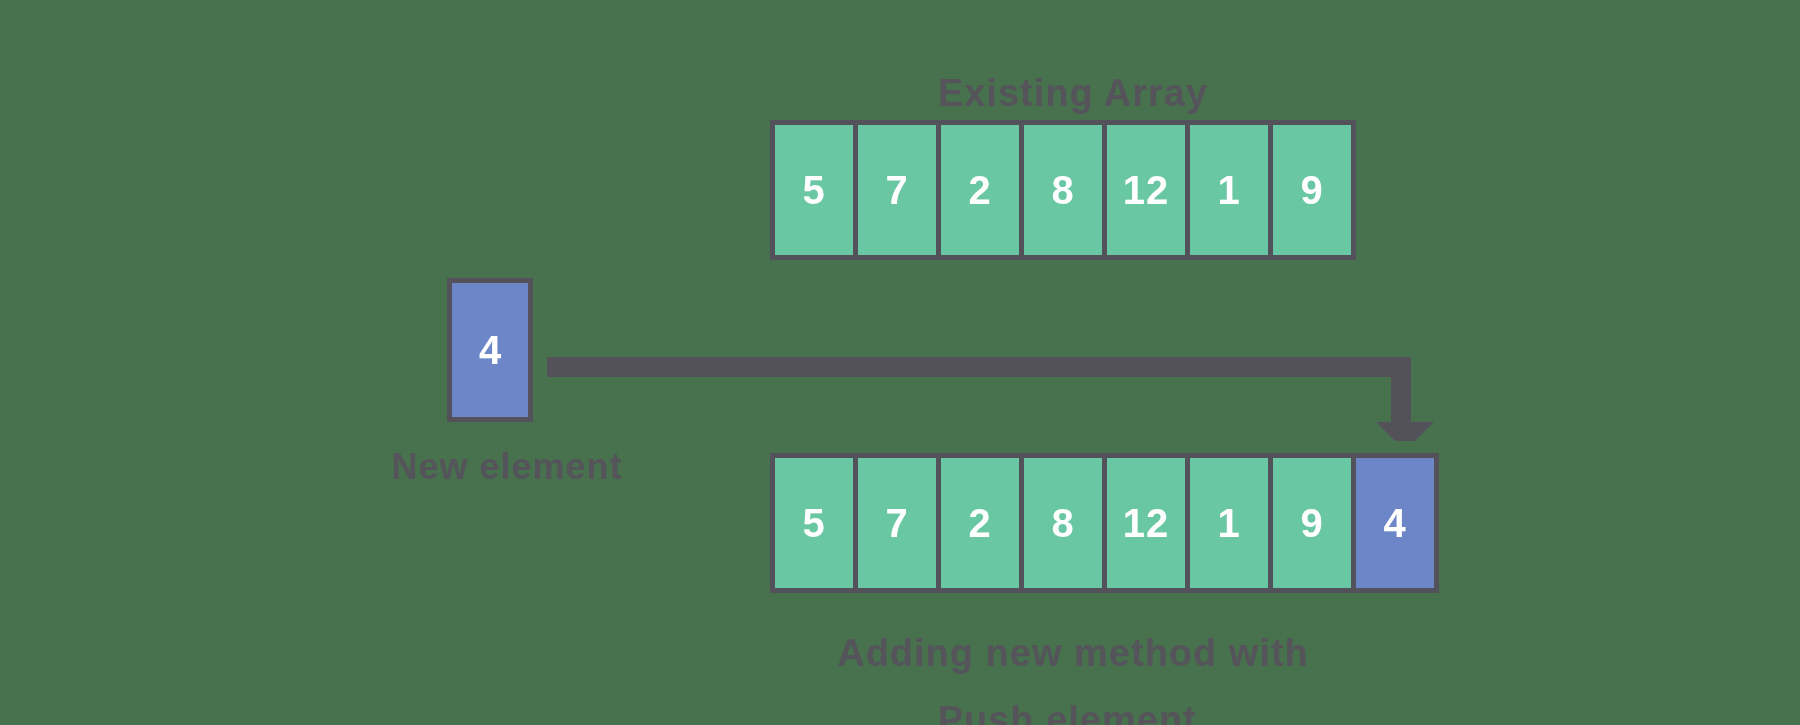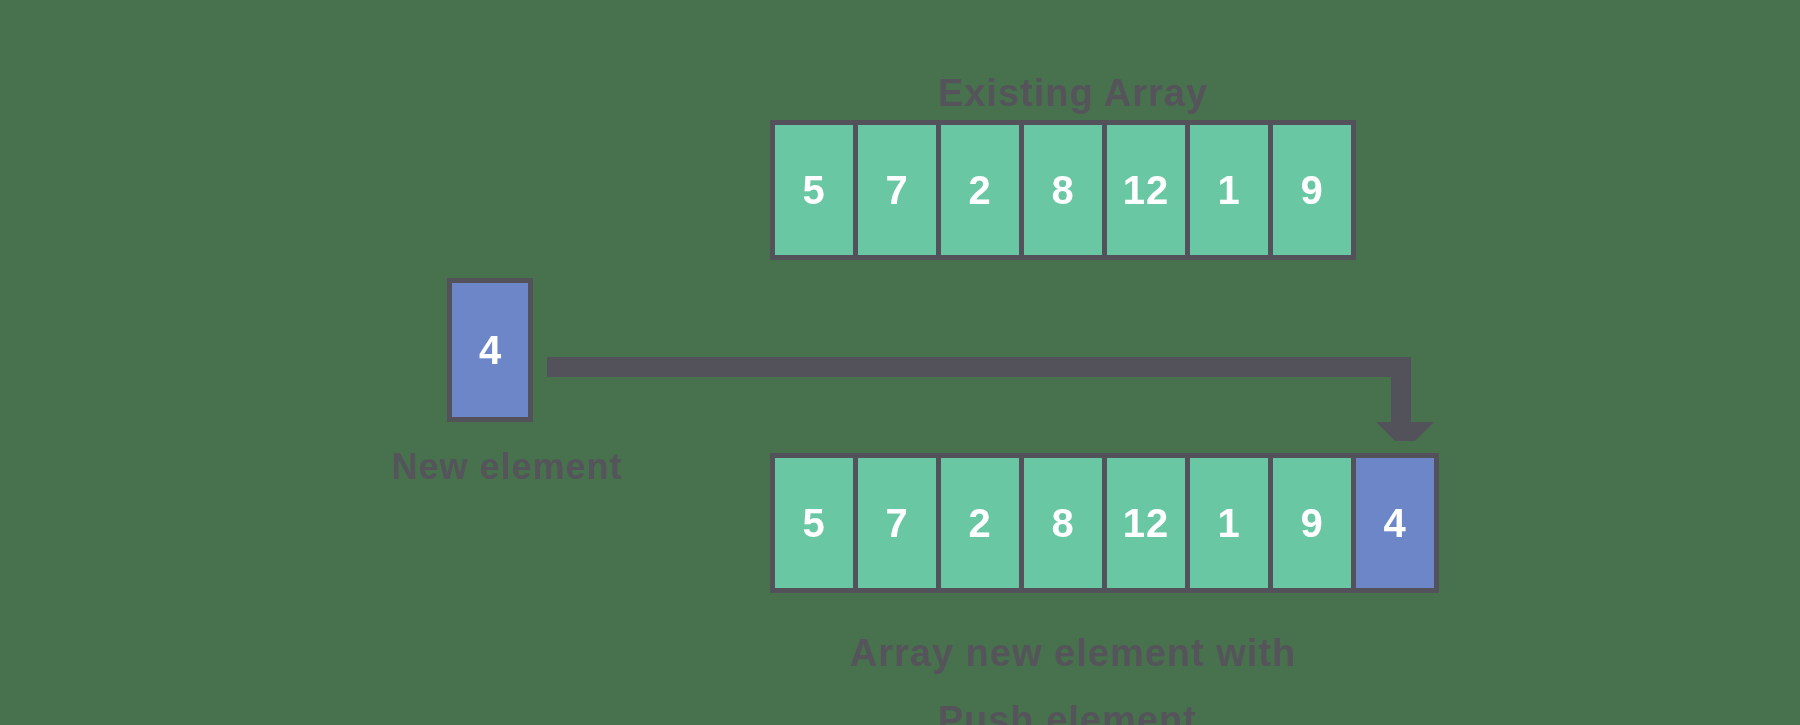--- a/index.html
+++ b/index.html
@@ -141,17 +141,17 @@
     <div class="cell">7</div>
     <div class="cell">2</div>
     <div class="cell">8</div>
     <div class="cell">12</div>
     <div class="cell">1</div>
     <div class="cell">9</div>
     <div class="cell blue">4</div>
   </div>
 
   <div class="caption">
-    <div>Array new element with</div>
+    <div>Adding new method with</div>
     <div>Push element.</div>
   </div>
 
 </div>
 
 </body></html>

